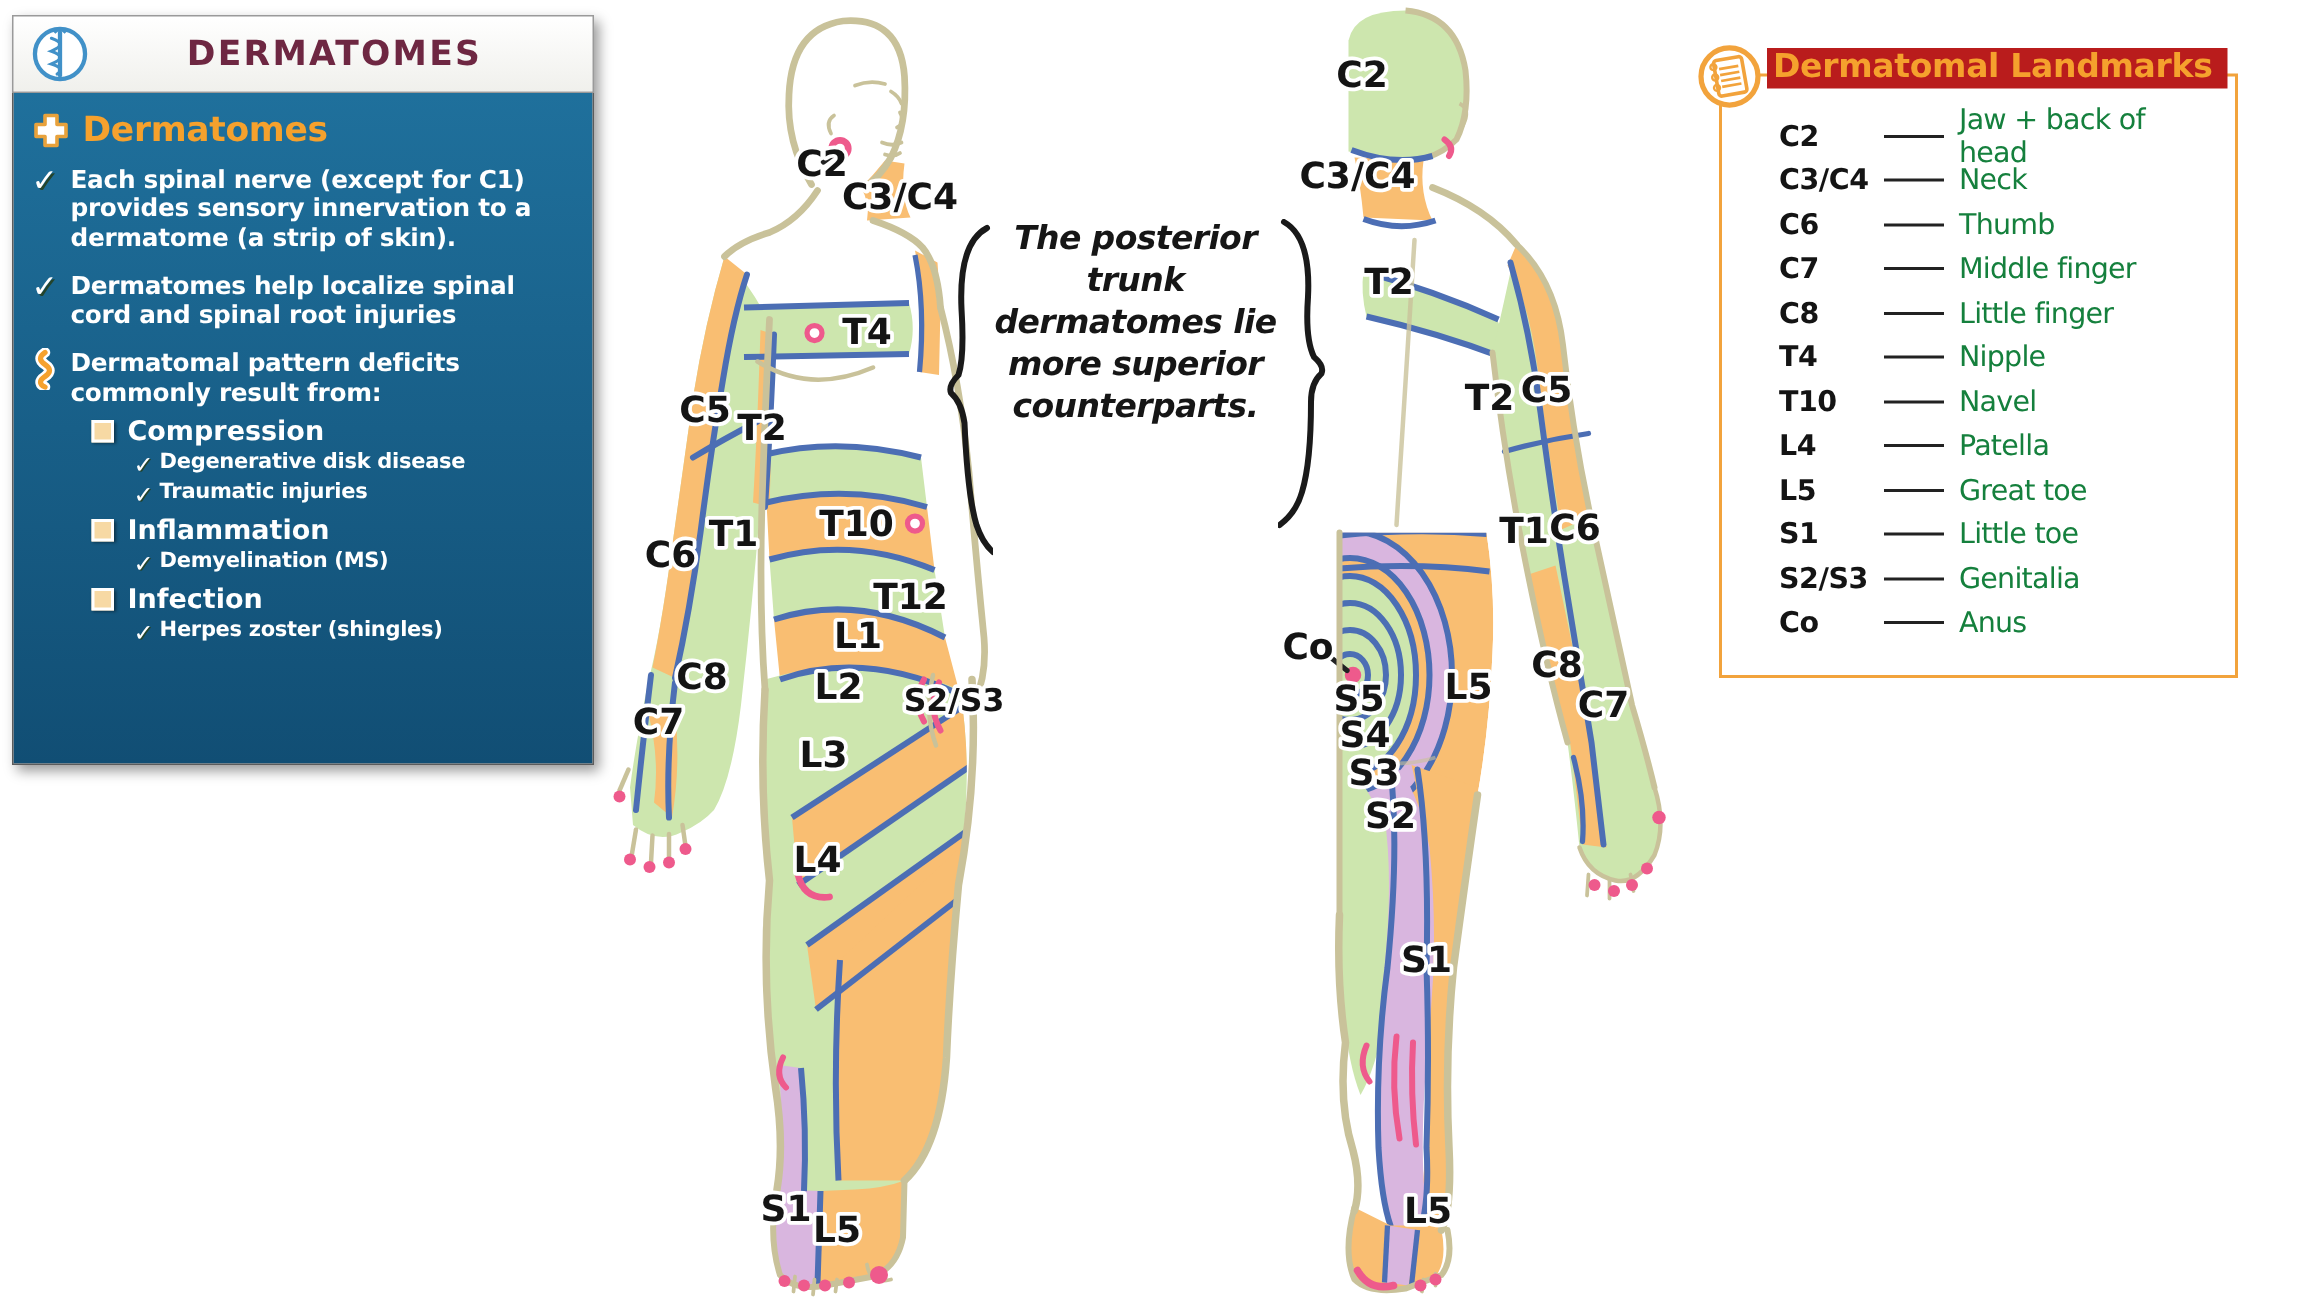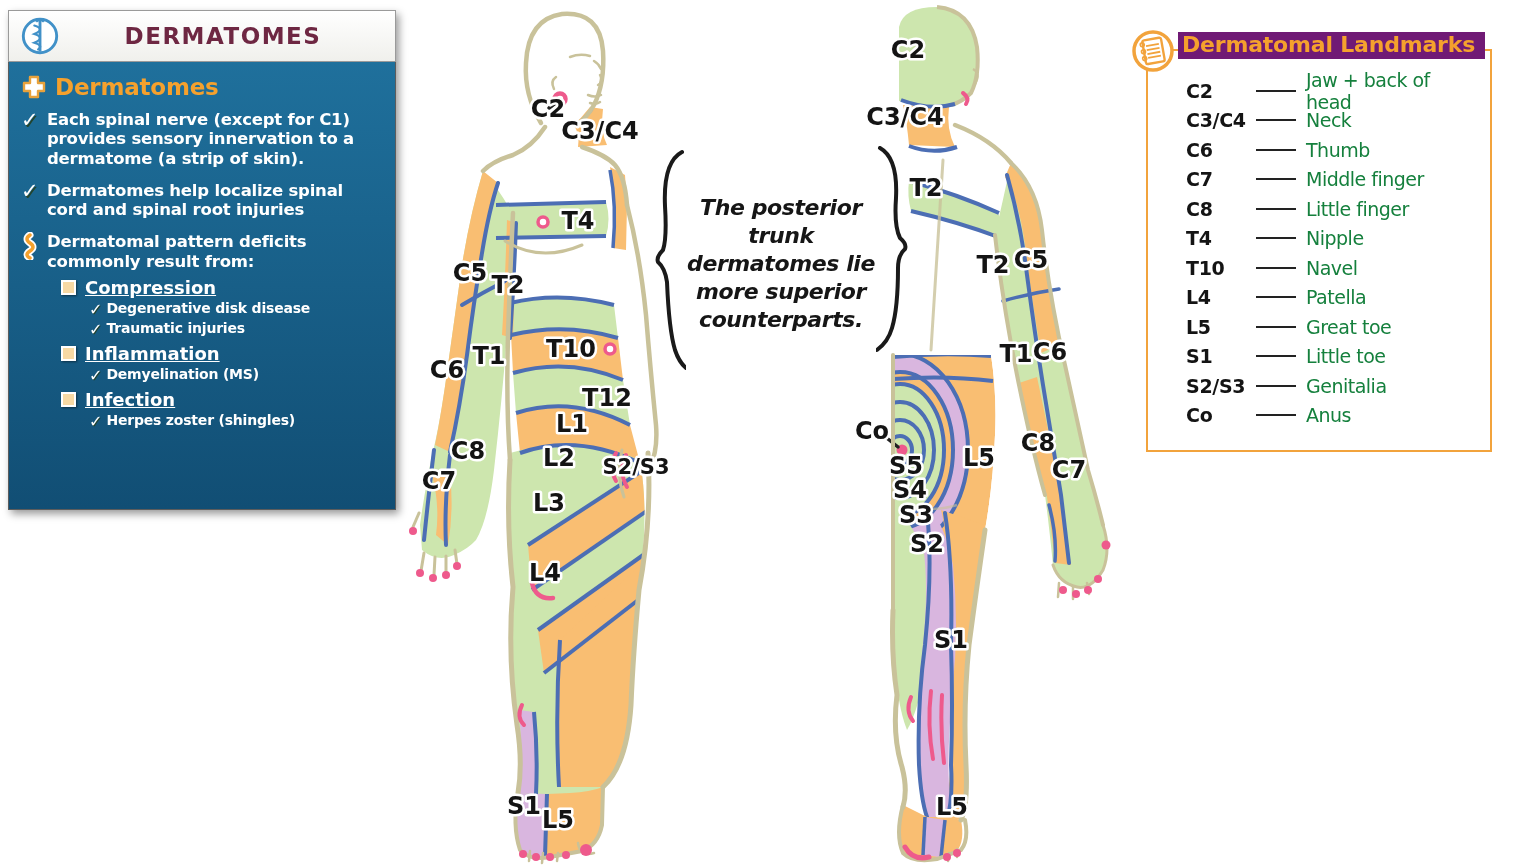--- a/index.html
+++ b/index.html
@@ -19,44 +19,44 @@
   .heading-row{display:flex;align-items:center;gap:8px;margin:2px 0 10px 0;}
   .heading-text{color:#f5a12d;font-weight:bold;font-size:23px;letter-spacing:-0.2px;}
   .bullet-row{display:flex;gap:8px;margin-bottom:13px;}
   .check{color:#ffffff;font-weight:bold;font-size:21px;line-height:20px;
          text-shadow:1.5px 1.5px 0 #24442c;flex:0 0 18px;}
   .bullet-text{font-weight:bold;font-size:16.5px;line-height:1.17;letter-spacing:-0.2px;}
   .causes{margin-left:40px;}
   .cause-row{display:flex;align-items:center;gap:9px;margin:4px 0 2px 0;}
   .sq{width:11px;height:11px;background:#f7d9a4;border:2px solid #fff;
       box-shadow:1px 1px 2px rgba(0,0,0,.45);flex:0 0 auto;}
-  .cause-label{font-weight:bold;font-size:18px;text-decoration:underline;}
+  .cause-label{font-weight:bold;font-size:18px;}
   .subs{margin-left:28px;}
   .sub-row{display:flex;gap:4px;margin:1px 0;}
   .sub-check{color:#fff;font-weight:bold;font-size:16px;text-shadow:1px 1px 0 #24442c;}
   .sub-text{font-weight:bold;font-size:14px;letter-spacing:-0.2px;}
 
   
-  .note{position:absolute;left:654px;top:146px;width:254px;height:235px;
-        display:flex;align-items:center;}
+  .note{position:absolute;left:630px;top:146px;width:254px;height:235px;
+        display:flex;align-items:flex-start;}
   .note-text{flex:1;display:flex;flex-direction:column;justify-content:center;
              text-align:center;font-style:italic;font-weight:bold;font-size:22px;
              line-height:28px;color:#161616;letter-spacing:-0.4px;}
 
   
   .fig{position:absolute;overflow:visible;}
   .lbl{font-family:"DejaVu Sans",sans-serif;font-weight:bold;font-size:24px;fill:#141414;
        stroke:#ffffff;stroke-width:5;paint-order:stroke;stroke-linejoin:round;text-anchor:middle;}
   .lbl-sm{font-size:21px;}
 
   
   .landmarks{position:absolute;left:1128px;top:28px;width:364px;height:424px;}
   .lm-border{position:absolute;left:18px;top:21px;right:0;bottom:0;
              border:2.5px solid #f2a33c;}
-  .lm-title{position:absolute;left:50px;top:4px;background:#701a75;padding:0 10px 2px 4px;
+  .lm-title{position:absolute;left:50px;top:4px;background:#b91c1c;padding:0 10px 2px 4px;
             color:#f5a12d;font-weight:bold;font-size:22px;letter-spacing:-0.2px;z-index:2;}
   .lm-icon{position:absolute;left:2px;top:0;z-index:3;}
   .lm-rows{position:absolute;left:58px;top:48px;width:288px;}
   .lm-row{display:flex;align-items:center;height:29.5px;}
   .lm-code{width:68px;font-size:19px;font-weight:bold;color:#141414;letter-spacing:-0.3px;}
   .lm-line{flex:1;height:2.2px;background:#222;margin:0 10px 0 2px;}
   .lm-name{width:168px;font-size:19px;font-weight:normal;color:#15803d;letter-spacing:-0.5px;}
 </style>
 </head>
 <body>

